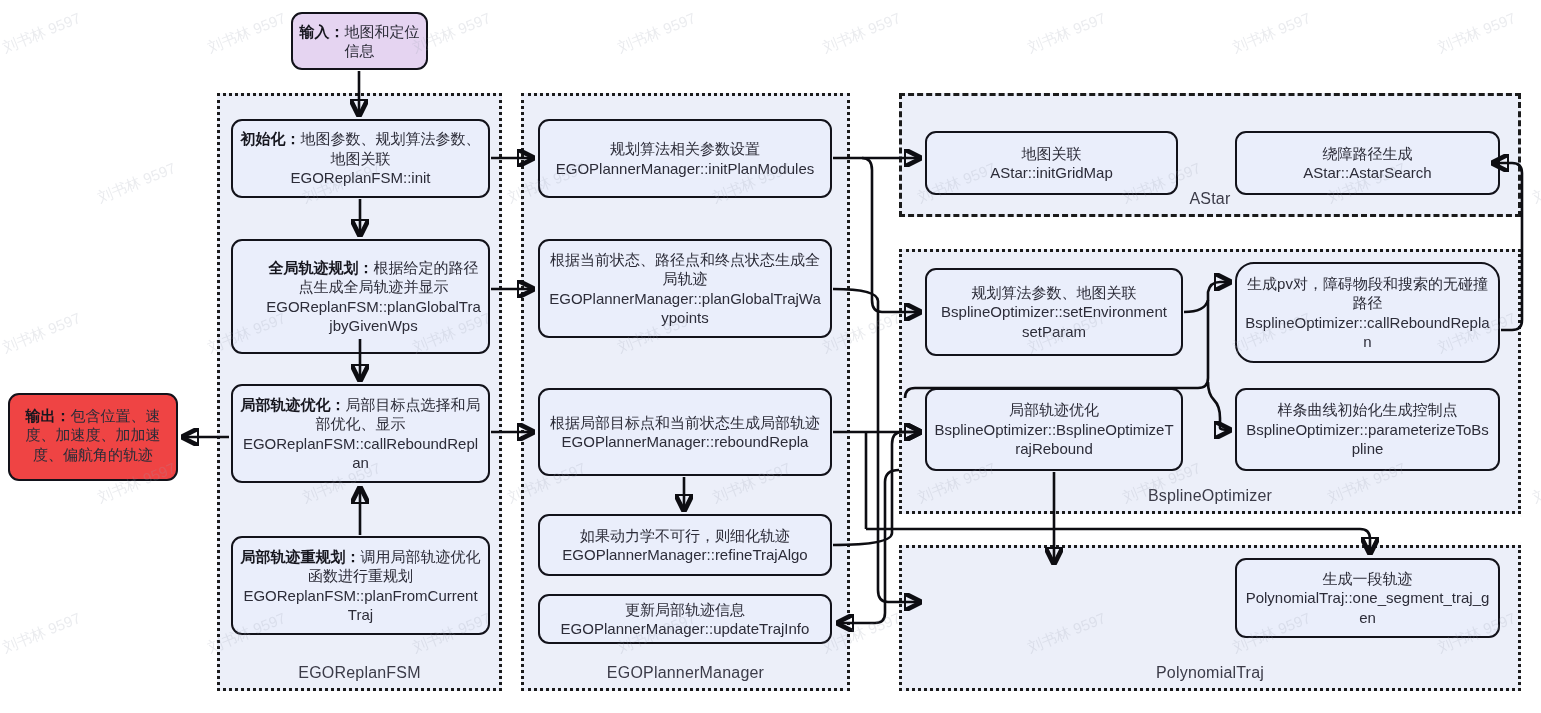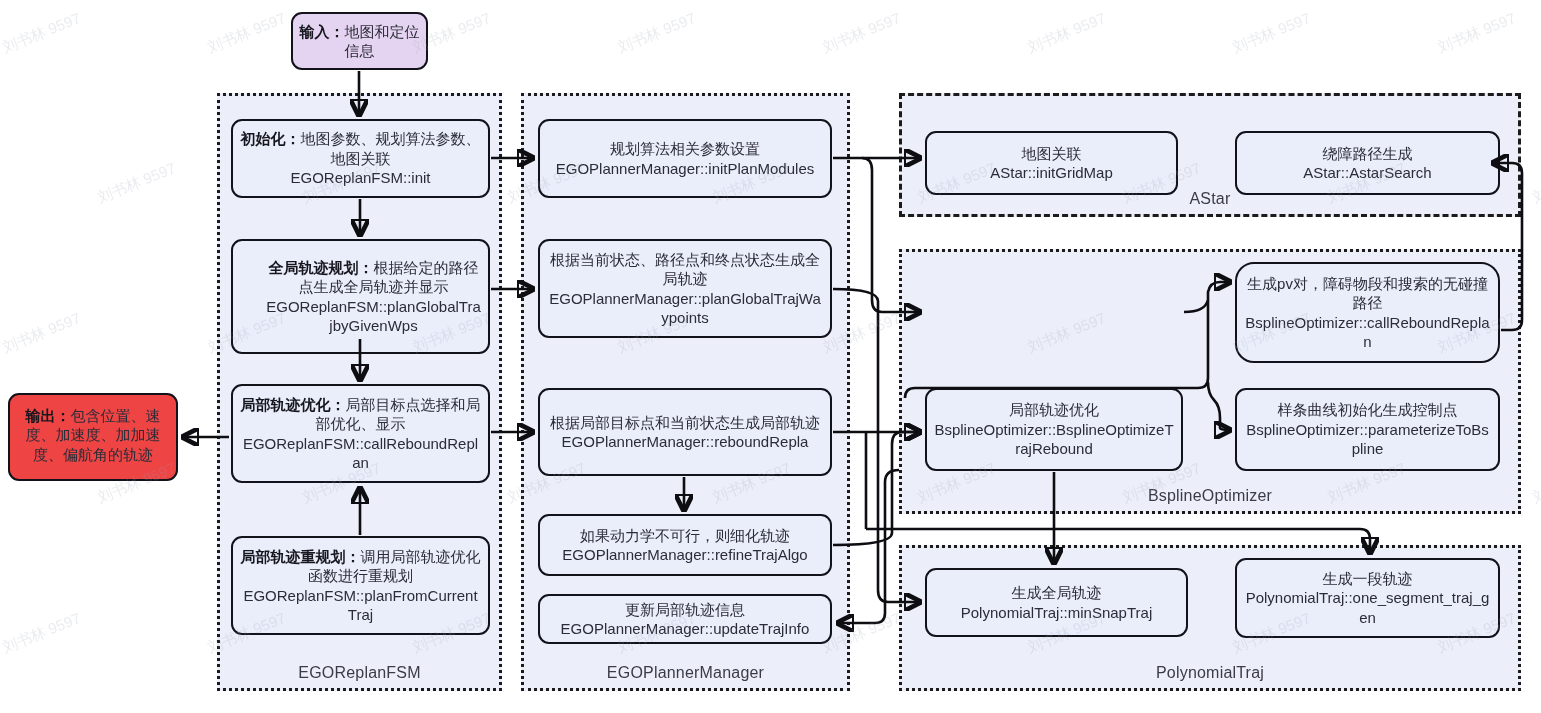--- a/index.html
+++ b/index.html
@@ -186,20 +186,26 @@
     </div>
   </div>
 
   <div class="node" style="left:1235px;top:131px;width:265px;height:64px;">
     <div class="txt">
       <span class="cn">绕障路径生成</span>
       <span class="fn">AStar::AstarSearch</span>
     </div>
   </div>
 
+  <div class="node" style="left:925px;top:268px;width:258px;height:88px;">
+    <div class="txt">
+      <span class="cn">规划算法参数、地图关联</span>
+      <span class="fn">BsplineOptimizer::setEnvironment setParam</span>
+    </div>
+  </div>
 
   <div class="node" style="left:1235px;top:262px;width:265px;height:101px;border-radius:19px;">
     <div class="txt">
       <span class="cn">生成pv对，障碍物段和搜索的无碰撞路径</span>
       <span class="fn">BsplineOptimizer::callReboundReplan</span>
     </div>
   </div>
 
   <div class="node" style="left:925px;top:388px;width:258px;height:83px;">
     <div class="txt">
@@ -208,26 +214,20 @@
     </div>
   </div>
 
   <div class="node" style="left:1235px;top:388px;width:265px;height:83px;">
     <div class="txt">
       <span class="cn">样条曲线初始化生成控制点</span>
       <span class="fn">BsplineOptimizer::parameterizeToBspline</span>
     </div>
   </div>
 
-  <div class="node" style="left:925px;top:568px;width:263px;height:69px;">
-    <div class="txt">
-      <span class="cn">生成全局轨迹</span>
-      <span class="fn">PolynomialTraj::minSnapTraj</span>
-    </div>
-  </div>
 
   <div class="node" style="left:1235px;top:558px;width:265px;height:80px;">
     <div class="txt">
       <span class="cn">生成一段轨迹</span>
       <span class="fn">PolynomialTraj::one_segment_traj_gen</span>
     </div>
   </div>
 
   <svg id="links" viewBox="0 0 1541 713">
     <defs>

